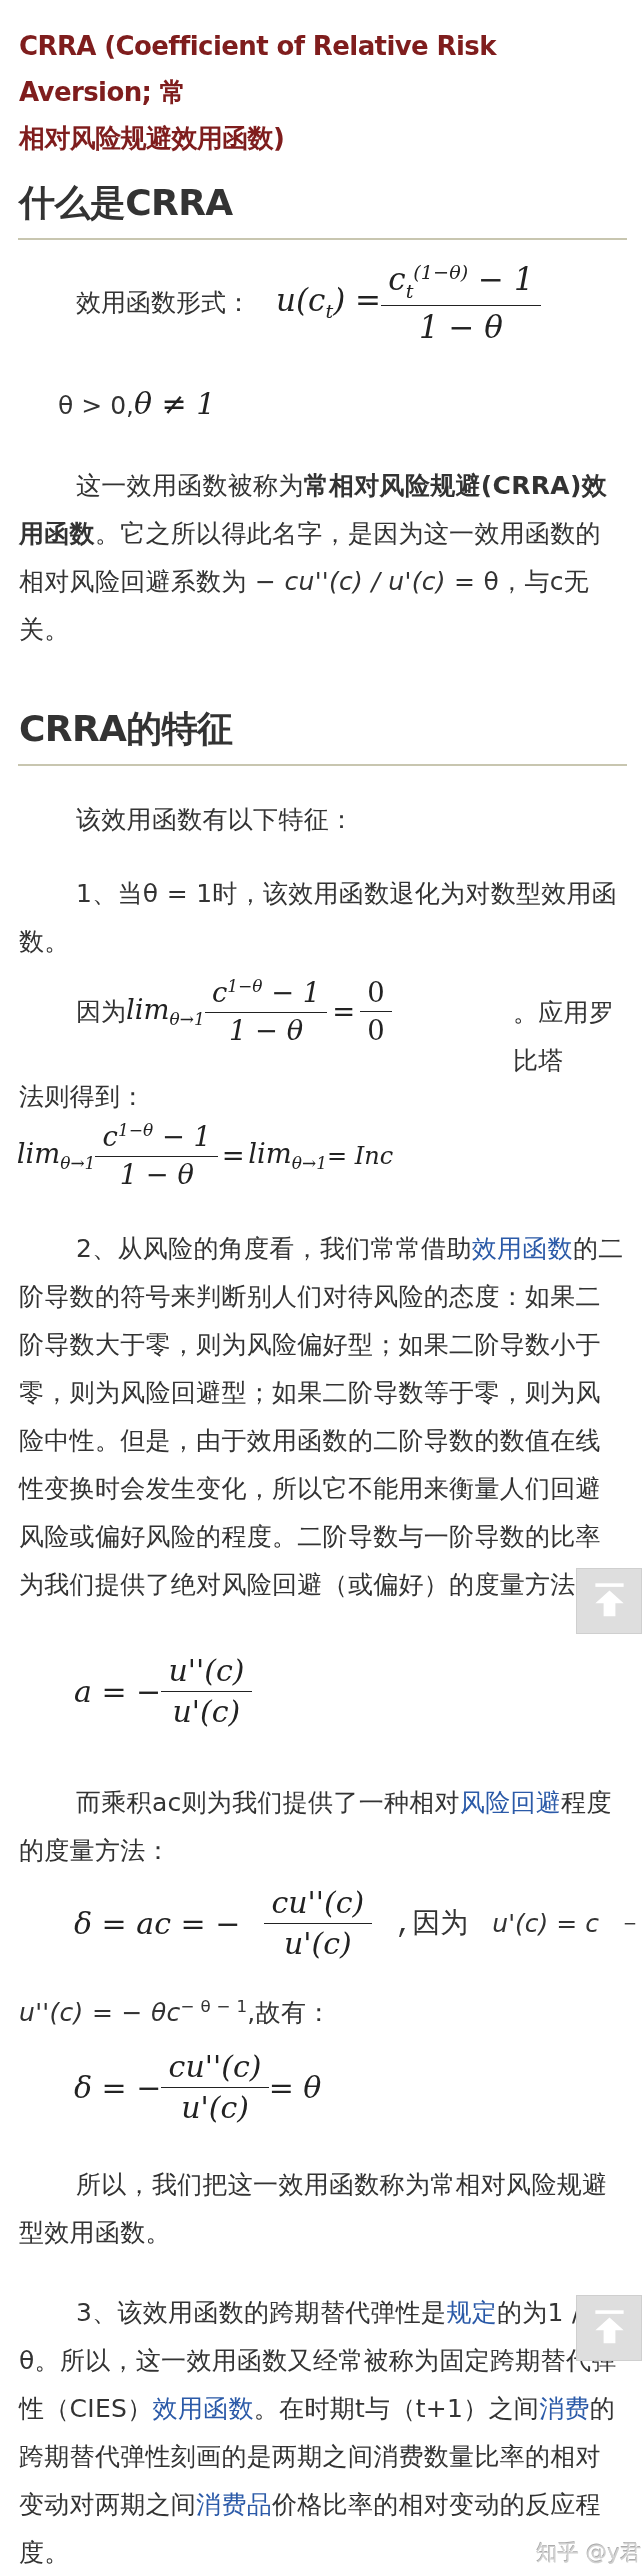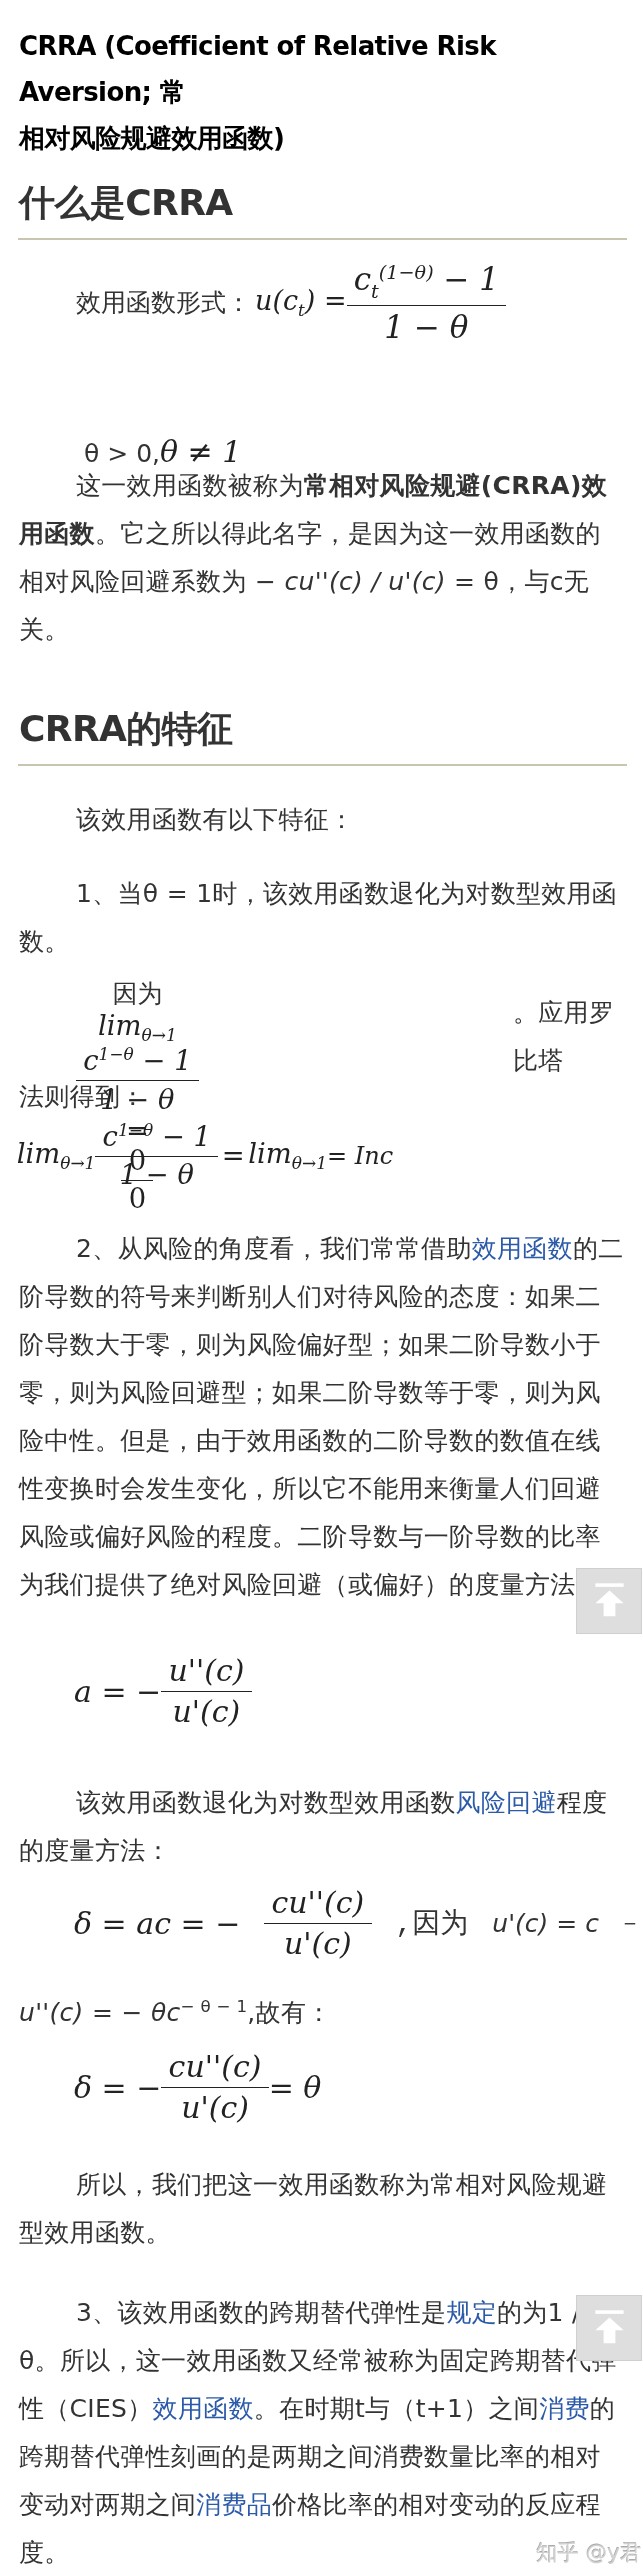--- a/index.html
+++ b/index.html
@@ -4,21 +4,21 @@
 <style>
   html, body { margin:0; padding:0; }
   body {
     width:644px; height:2576px; position:relative; overflow:hidden;
     background:#ffffff; color:#333333;
     font-family:"DejaVu Sans","Liberation Sans",sans-serif;
   }
   .abs { position:absolute; }
   .title {
     left:19px; top:22.6px; width:608px;
-    font-size:26px; font-weight:bold; line-height:46px; color:#000000;
+    font-size:26px; font-weight:bold; line-height:46px; color:#7f1d1d;
     letter-spacing:-0.6px;
   }
   .h2 {
     left:19px; font-size:36px; font-weight:bold; color:#333; line-height:48px;
     letter-spacing:-0.6px;
   }
   .rule { left:18px; width:609px; height:2.4px; background:#c8c6b0; }
   .p {
     left:19px; width:607px; font-size:25px; line-height:48px; color:#333;
     letter-spacing:0.3px;
@@ -45,43 +45,43 @@
 <div class="abs title">
   <div>CRRA (Coefficient of Relative Risk Aversion; 常</div>
   <div>相对风险规避效用函数)</div>
 </div>
 
 <div class="abs h2" style="top:179px;">什么是CRRA</div>
 <div class="abs rule" style="top:238px;"></div>
 
 <div class="abs mrow" style="left:76px; top:262px; font-size:25px; display:flex; align-items:center;">
   <span>效用函数形式：</span>
-  <span class="math" style="font-size:27px; margin-left:4px;"><span>u(c</span><sub>t</sub><span class="mathup">) =</span></span>
+  <span class="math" style="font-size:31px; margin-left:25px;"><span>u(c</span><sub>t</sub><span class="mathup">) =</span></span>
   <span class="frac math" style="font-size:31px;">
     <span class="num"><span>c</span><sub>t</sub><sup class="mathup">(1−θ)</sup><span class="mathup"> − 1</span></span>
     <span class="den mathup">1 − θ</span>
   </span>
 </div>
 
-<div class="abs" style="left:84px; top:386px; font-size:25px;margin-top:48px;">
+<div class="abs" style="left:58px; top:386px; font-size:25px;">
   <span>θ &gt; 0,</span><span class="math" style="font-size:30px;">θ ≠ 1</span>
 </div>
 
 <div class="abs p indent" style="top:462px;">
   <span>这一效用函数被称为</span><b>常相对风险规避(CRRA)效用函数</b><span>。它之所以得此名字，是因为这一效用函数的相对风险回避系数为 − </span><i>cu''(c) / u'(c)</i><span> = θ，与c无关。</span>
 </div>
 
 <div class="abs h2" style="top:705px;">CRRA的特征</div>
 <div class="abs rule" style="top:764px;"></div>
 
 <div class="abs p indent" style="top:796px;">该效用函数有以下特征：</div>
 
 <div class="abs p indent" style="top:870px;">1、当θ = 1时，该效用函数退化为对数型效用函数。</div>
 
-<div class="abs mrow" style="left:76px; top:977px; font-size:25px; display:flex; align-items:center;flex-direction:column;">
+<div class="abs mrow" style="left:76px; top:977px; font-size:25px; display:flex; align-items:center;">
   <span>因为</span>
   <span class="math" style="font-size:27.4px;"><span>lim</span><sub>θ→1</sub></span>
   <span class="frac math" style="font-size:27.4px;">
     <span class="num"><span>c</span><sup class="mathup">1−θ</sup><span class="mathup"> − 1</span></span>
     <span class="den mathup">1 − θ</span>
   </span>
   <span class="mathup" style="font-size:27.4px; margin:0 4.8px;">=</span>
   <span class="frac mathup" style="font-size:27.4px;">
     <span class="num">0</span>
     <span class="den">0</span>
@@ -107,21 +107,21 @@
 
 <div class="abs mrow" style="left:74px; top:1654px; display:flex; align-items:center;">
   <span class="math" style="font-size:30px;">a = −</span>
   <span class="frac math" style="font-size:30px;">
     <span class="num">u''(c)</span>
     <span class="den">u'(c)</span>
   </span>
 </div>
 
 <div class="abs p indent" style="top:1779px;">
-  <span>该效用函数退化为对数型效用函数</span><span class="link">风险回避</span><span>程度的度量方法：</span>
+  <span>而乘积ac则为我们提供了一种相对</span><span class="link">风险回避</span><span>程度的度量方法：</span>
 </div>
 
 <div class="abs mrow" style="left:74px; top:1886px; display:flex; align-items:center;gap:24px;">
   <span class="math" style="font-size:30px;">δ = ac = −</span>
   <span class="frac math" style="font-size:30px;">
     <span class="num">cu''(c)</span>
     <span class="den">u'(c)</span>
   </span>
   <span style="font-size:28px;font-family:Liberation Mono, monospace;">,因为</span>
   <i style="font-size:25px;">u'(c) = c</i>

